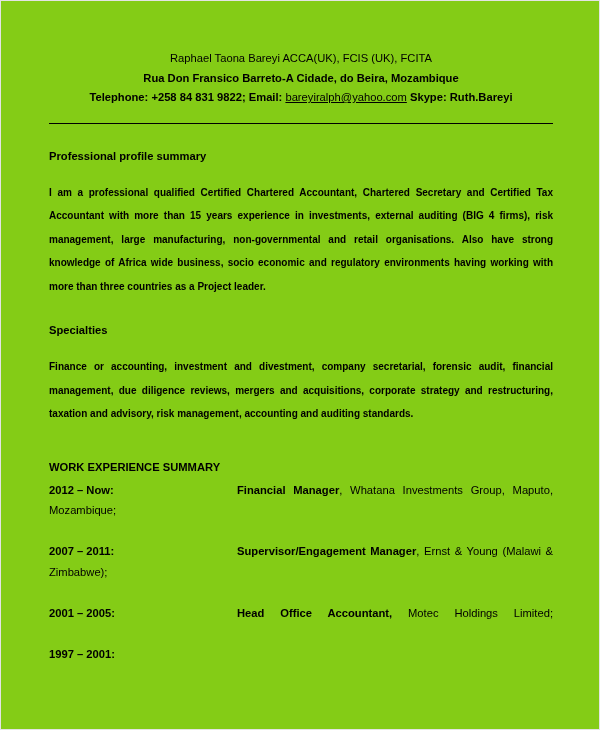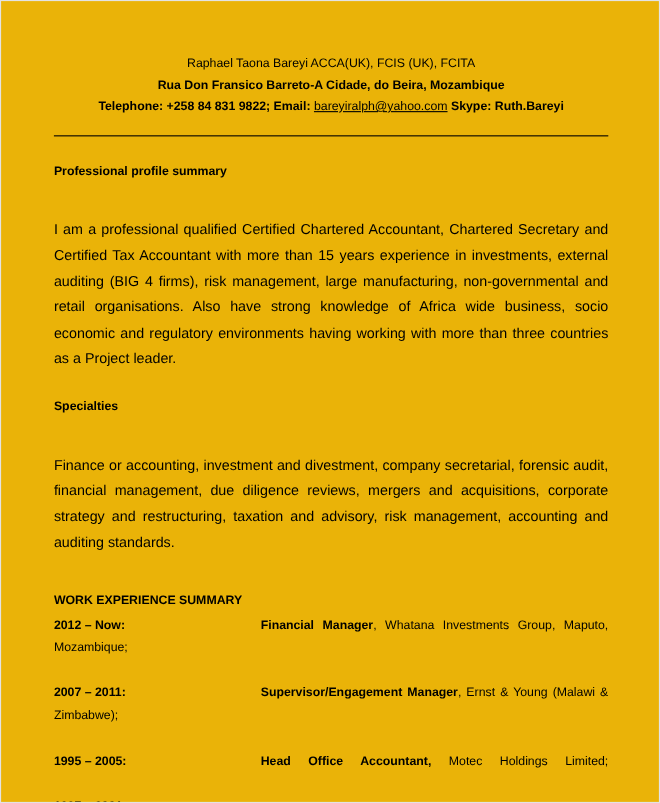--- a/index.html
+++ b/index.html
@@ -5,21 +5,21 @@
   html, body {
     margin: 0;
     padding: 0;
     background: #ffffff;
   }
   .page {
     position: relative;
     width: 600px;
     height: 730px;
     box-sizing: border-box;
-    background: #eab308;
+    background: #84cc16;
     border: 1px solid #e3e3e3;
     overflow: hidden;
     font-family: "Liberation Sans", sans-serif;
     color: #000000;
   }
   .content {
     position: absolute;
     left: 48px;
     top: 0;
     width: 504px;
@@ -54,25 +54,26 @@
   .sec-head {
     font-size: 11.2px;
     font-weight: 700;
     line-height: 14px;
   }
   .sec-head.gap-lg  { margin-top: 25px; }
   .sec-head.gap-xl  { margin-top: 34px; }
 
   
   .para {
-    font-size: 13px;
+    font-size: 10px;
     line-height: 23.5px;
     text-align: justify;
     text-justify: inter-word;
-    margin-top: 34px;
+    margin-top: 18px;
+    font-weight: bold;
   }
 
   
   .exp-list { margin-top: 6px; }
   .exp-row {
     font-size: 11.2px;
     line-height: 20.6px;
     text-align: justify;
     text-justify: inter-word;
     text-indent: 0;
@@ -111,18 +112,18 @@
     <div class="sec-head gap-lg">Professional profile summary</div>
     <div class="para">I am a professional qualified Certified Chartered Accountant, Chartered Secretary and Certified Tax Accountant with more than 15 years experience in investments, external auditing (BIG 4 firms), risk management, large manufacturing, non-governmental and retail organisations. Also have strong knowledge of Africa wide business, socio economic and regulatory environments having working with more than three countries as a Project leader.</div>
 
     <div class="sec-head gap-lg">Specialties</div>
     <div class="para">Finance or accounting, investment and divestment, company secretarial, forensic audit, financial management, due diligence reviews, mergers and acquisitions, corporate strategy and restructuring, taxation and advisory, risk management, accounting and auditing standards.</div>
 
     <div class="sec-head gap-xl">WORK EXPERIENCE SUMMARY</div>
     <div class="exp-list" id="exp-list">
         <div class="exp-row"><span class="exp-date">2012 – Now:</span><span class="exp-role">Financial Manager</span><span class="exp-org">, Whatana Investments Group, Maputo, Mozambique;</span></div>
         <div class="exp-row"><span class="exp-date">2007 – 2011:</span><span class="exp-role">Supervisor/Engagement Manager</span><span class="exp-org">, Ernst &amp; Young (Malawi &amp; Zimbabwe);</span></div>
-        <div class="exp-row"><span class="exp-date">1995 – 2005:</span><span class="exp-role">Head Office Accountant,</span><span class="exp-org"> Motec Holdings Limited;</span></div>
+        <div class="exp-row"><span class="exp-date">2001 – 2005:</span><span class="exp-role">Head Office Accountant,</span><span class="exp-org"> Motec Holdings Limited;</span></div>
         <div class="exp-row"><span class="exp-date">1997 – 2001:</span></div>
       </div>
 
   </div>
 </div>
 
 </body></html>

